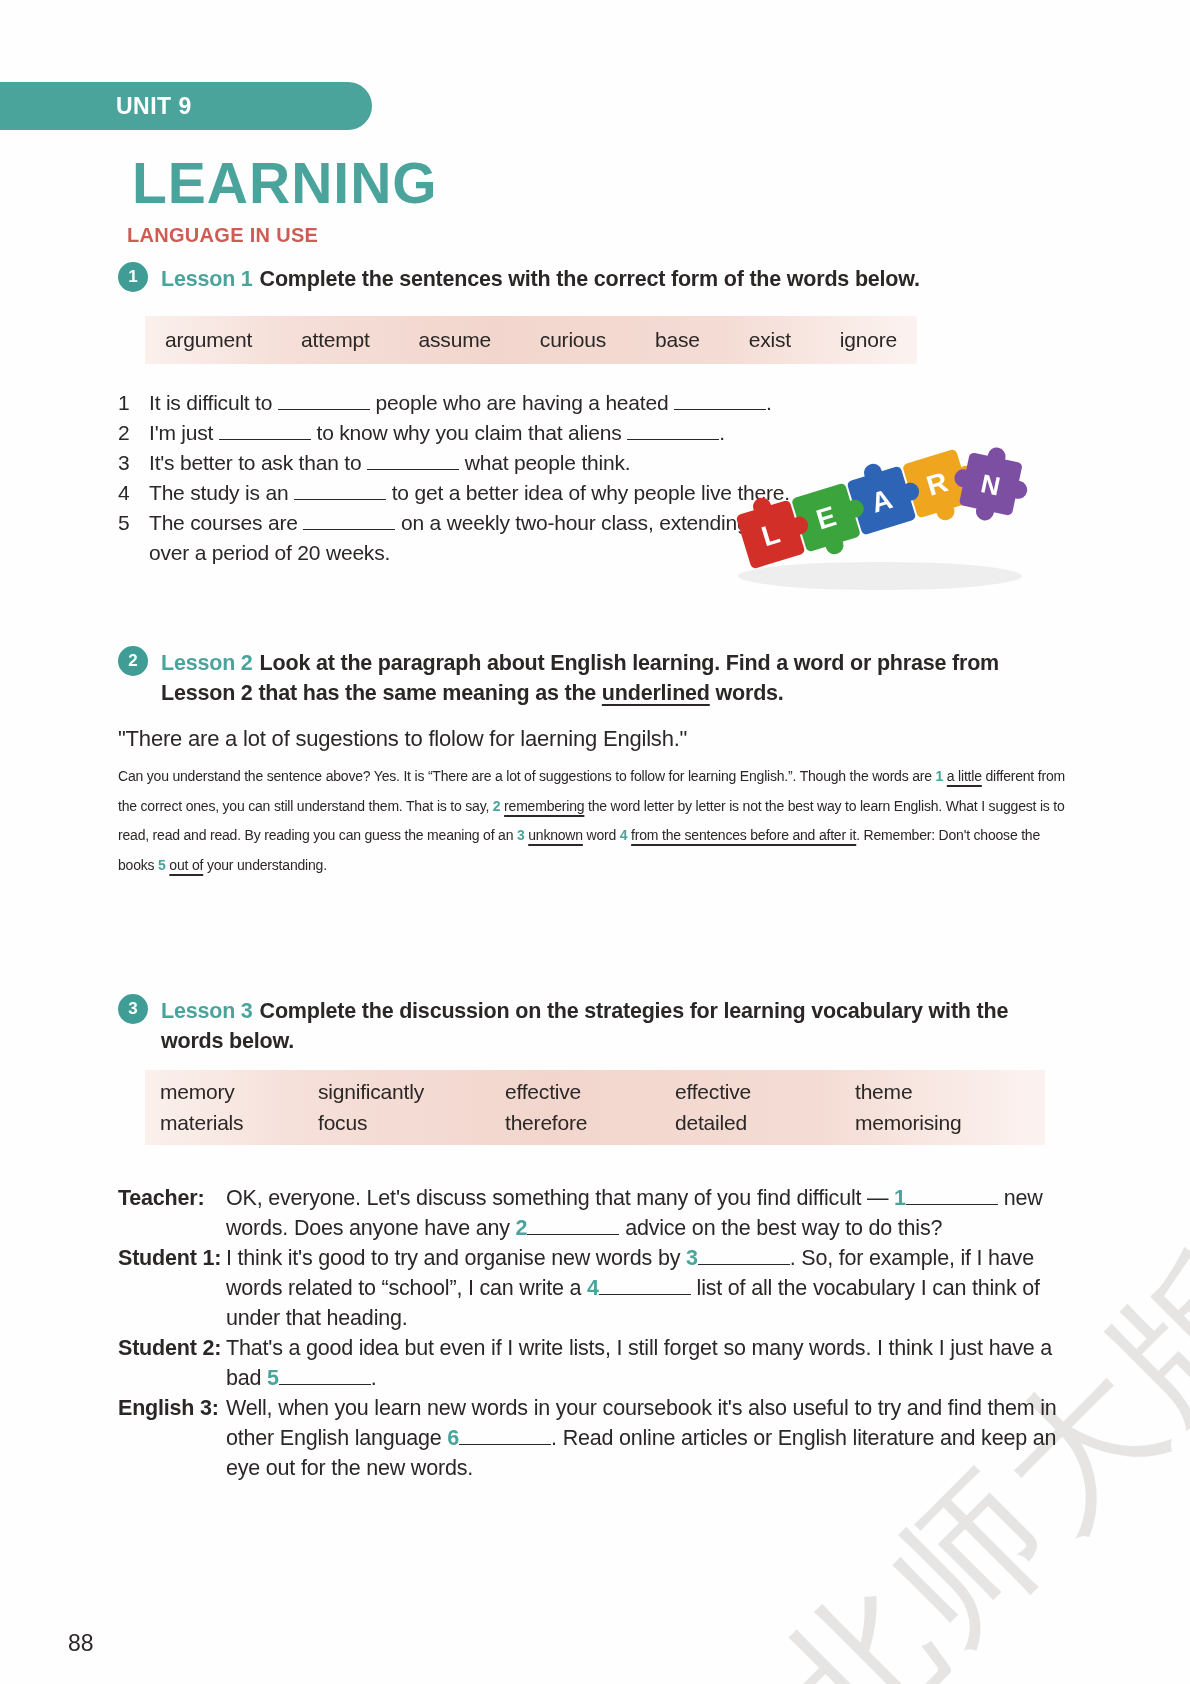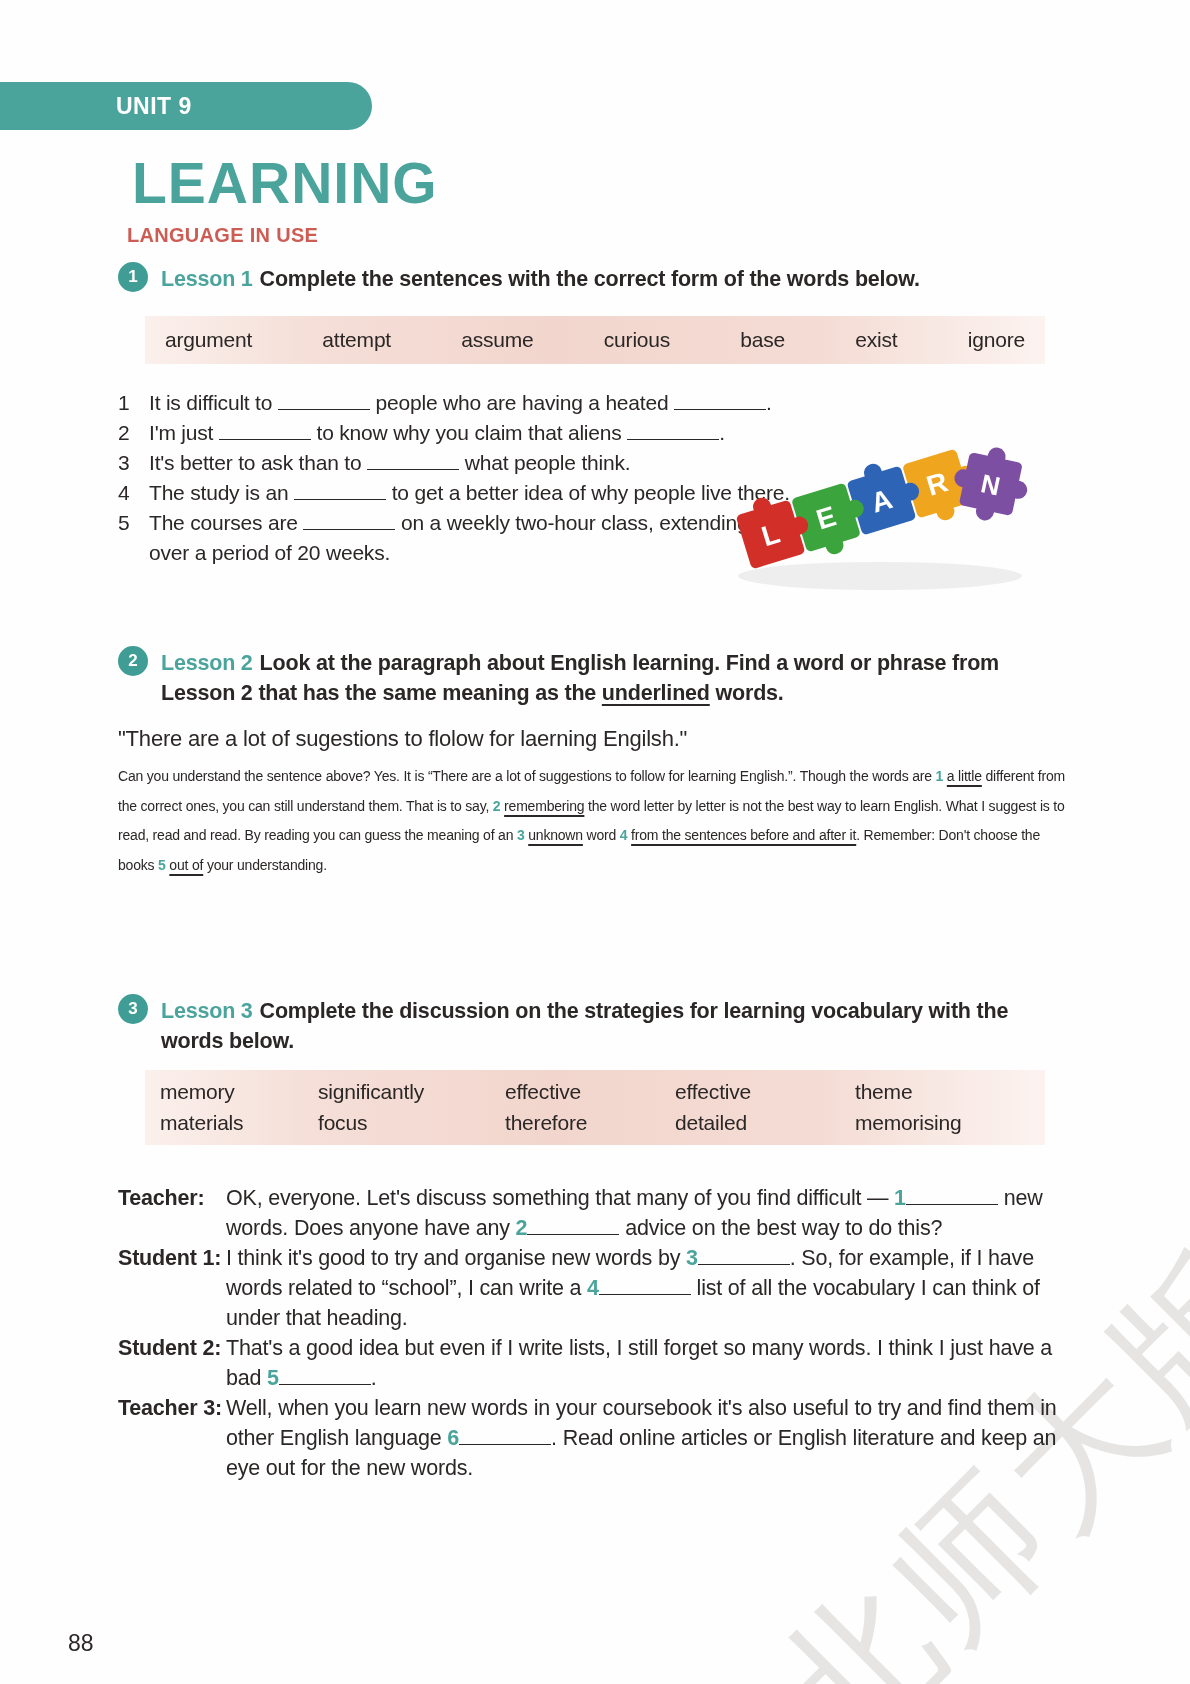--- a/index.html
+++ b/index.html
@@ -34,21 +34,21 @@
   .lesson-head{position:relative;padding-left:43px;}
   .badge{
     position:absolute;left:0;top:-2px;width:30px;height:30px;border-radius:50%;
     background:var(--teal-dark);color:#fff;font-size:17px;font-weight:bold;
     display:flex;align-items:center;justify-content:center;
   }
   .lesson-title{margin:0;font-size:21.5px;font-weight:bold;line-height:30px;letter-spacing:-.2px;}
   .lesson-label{color:var(--teal);margin-right:7px;font-weight:bold;}
   
   .word-bank{
-    margin:22px 0 0 27px;width:900px;height:48px;box-sizing:border-box;
+    margin:22px 0 0 27px;width:772px;height:48px;box-sizing:border-box;
     display:flex;justify-content:space-between;align-items:center;padding:0 20px;
     background:linear-gradient(90deg,#fbf0ec 0%,#f5dfd8 18%,#f2d6cd 45%,#f4dcd4 75%,#fcf3f0 100%);
     font-size:21px;letter-spacing:-.2px;
   }
   .word-bank-grid{
     margin:14px 0 0 27px;width:900px;box-sizing:border-box;
     display:grid;grid-template-columns:158px 187px 170px 180px 1fr;
     row-gap:7px;padding:10px 0 10px 15px;
     background:linear-gradient(90deg,#fbf0ec 0%,#f5dfd8 18%,#f2d6cd 45%,#f4dcd4 75%,#fcf3f0 100%);
     font-size:21px;letter-spacing:-.2px;
@@ -208,21 +208,21 @@
           </div>
           <div class="drow">
             <span class="dlabel">Student 1:</span>
             <span class="dtext">I think it's good to try and organise new words by <span class="tnum">3</span><span class="blank"></span>. So, for example, if I have words related to “school”, I can write a <span class="tnum">4</span><span class="blank"></span> list of all the vocabulary I can think of under that heading.</span>
           </div>
           <div class="drow">
             <span class="dlabel">Student 2:</span>
             <span class="dtext">That's a good idea but even if I write lists, I still forget so many words. I think I just have a bad <span class="tnum">5</span><span class="blank"></span>.</span>
           </div>
           <div class="drow">
-            <span class="dlabel">Teacher 3:</span>
+            <span class="dlabel">English 3:</span>
             <span class="dtext">Well, when you learn new words in your coursebook it's also useful to try and find them in other English language <span class="tnum">6</span><span class="blank"></span>. Read online articles or English literature and keep an eye out for the new words.</span>
           </div>
         </div>
     </section>
 
     <div class="pagenum">88</div>
   </div>
 </div>
 
 </body></html>

